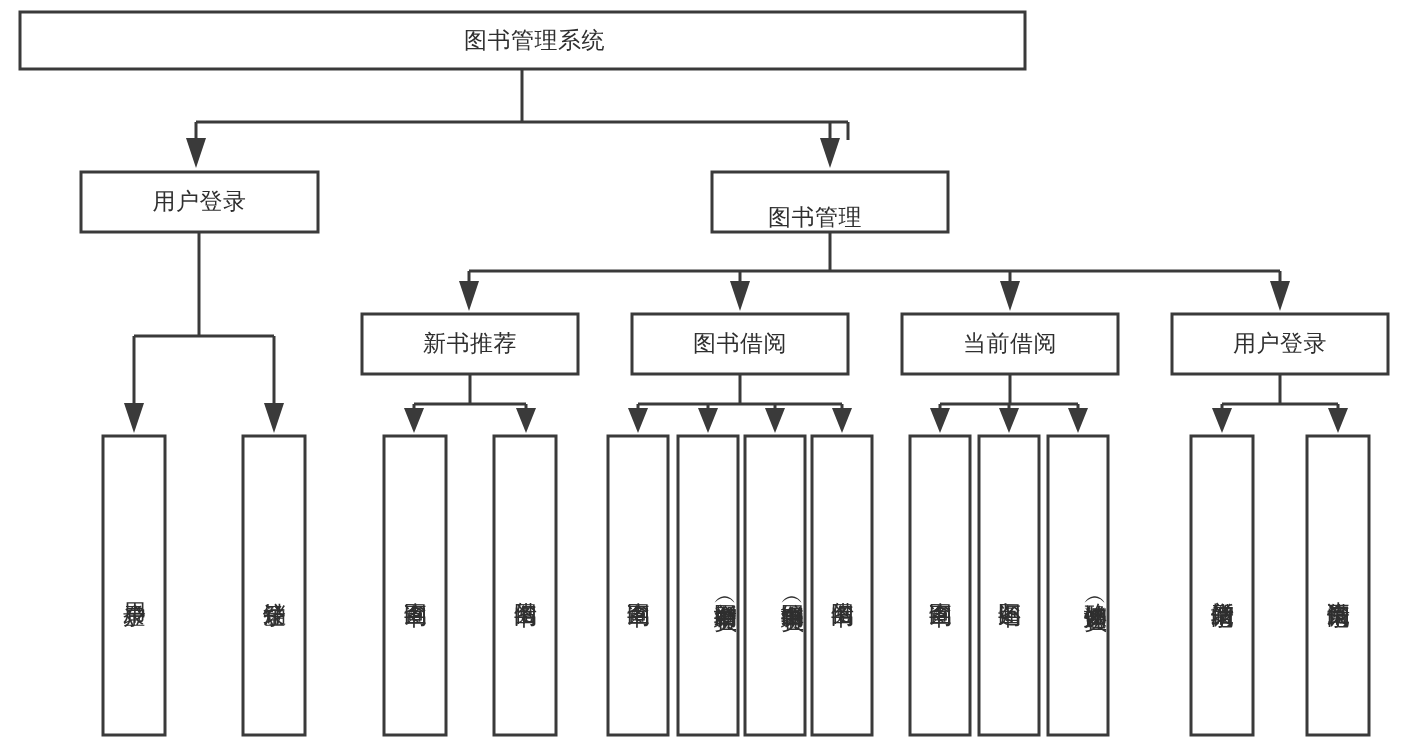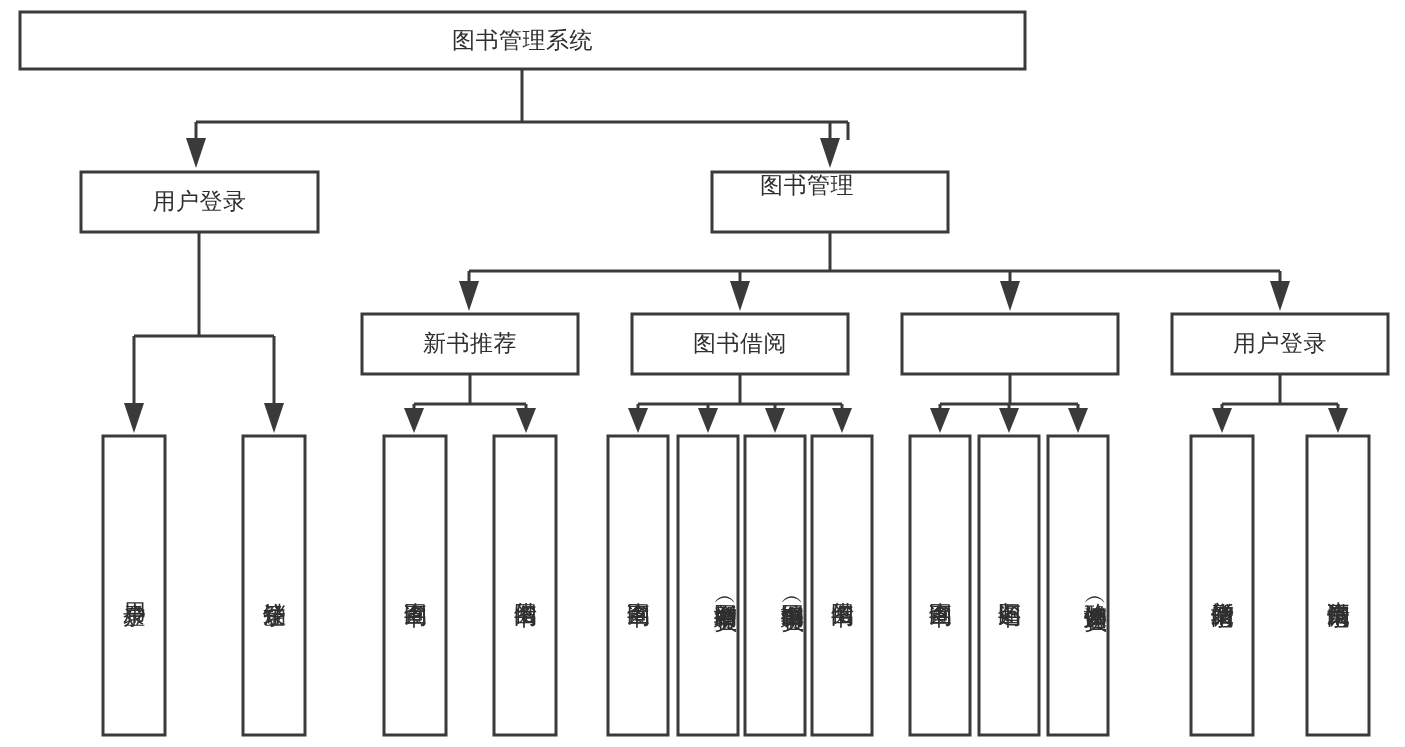--- a/index.html
+++ b/index.html
@@ -179,27 +179,28 @@
 
     <rect class="box-rect" x="910" y="436" width="60" height="299"></rect>
     <rect class="box-rect" x="979" y="436" width="60" height="299"></rect>
     <rect class="box-rect" x="1048" y="436" width="60" height="299"></rect>
 
     <rect class="box-rect" x="1191" y="436" width="62" height="299"></rect>
     <rect class="box-rect" x="1307" y="436" width="62" height="299"></rect>
 
   </svg>
 
-  <div class="node-label-h" style="left:20px; top:12px; width:1005px; height:57px;">图书管理系统</div>
+  <div class="node-label-h" style="left:20px; top:12px; width:1005px; height:57px;padding-left:12px;">图书管理系统</div>
 
   <div class="node-label-h" style="left:81px; top:172px; width:237px; height:60px;">用户登录</div>
-  <div class="node-label-h" style="left:712px; top:156px; width:190px; height:60px;">图书管理</div>
+  <div class="node-label-h" style="left:712px; top:188px; width:190px; height:60px;padding-left:8px;">图书管理</div>
 
   <div class="node-label-h" style="left:362px; top:314px; width:216px; height:60px;">新书推荐</div>
   <div class="node-label-h" style="left:632px; top:314px; width:216px; height:60px;">图书借阅</div>
+  <div class="node-label-h" style="left:902px; top:314px; width:216px; height:60px;">当前借阅</div>
   <div class="node-label-h" style="left:1172px; top:314px; width:216px; height:60px;">用户登录</div>
 
   <div class="node-label-v" style="left:103px; top:436px; width:62px; height:299px;">用户登录</div>
   <div class="node-label-v" style="left:243px; top:436px; width:62px; height:299px;">注销登录</div>
 
   <div class="node-label-v" style="left:384px; top:436px; width:62px; height:299px;">查询图书</div>
   <div class="node-label-v" style="left:494px; top:436px; width:62px; height:299px;">借阅图书</div>
 
   <div class="node-label-v" style="left:608px; top:436px; width:60px; height:299px;">查询图书</div>
   <div class="node-label-v" style="left:678px; top:436px; width:60px; height:299px; align-items:flex-start; padding-top:8px; box-sizing:border-box;">新增图书（管理员）</div>

